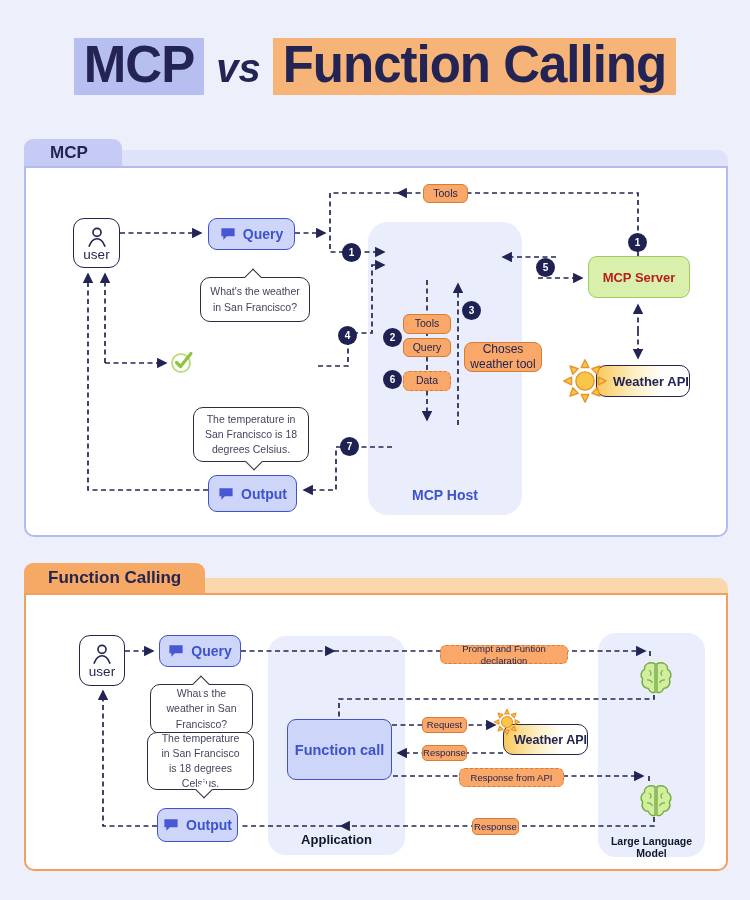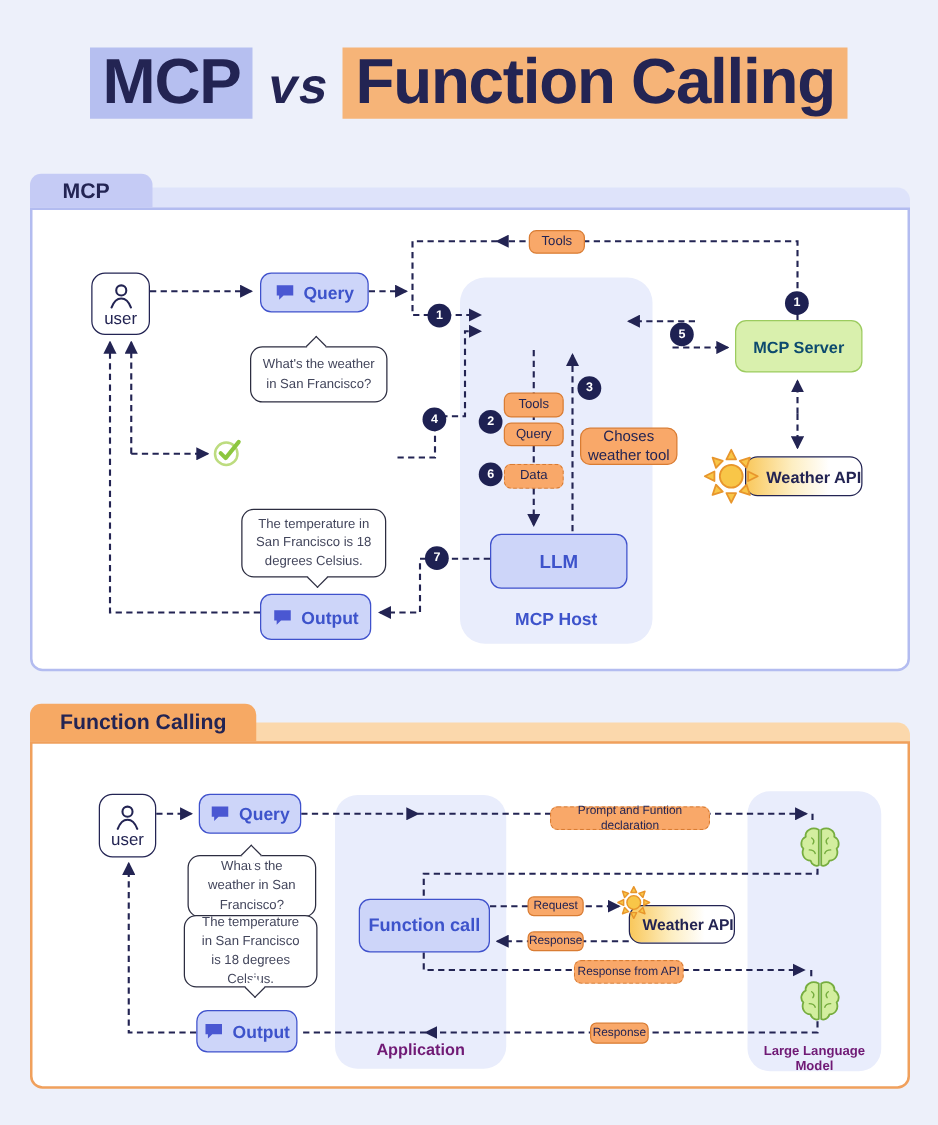--- a/index.html
+++ b/index.html
@@ -5,59 +5,59 @@
   * { box-sizing: border-box; margin: 0; padding: 0; }
   html,body { background:#edf0fa; }
   body { font-family:"Liberation Sans", sans-serif; color:#232453; }
   #canvas { position:relative; width:750px; height:900px; background:#edf0fa; overflow:hidden; }
 
   
   .title { position:absolute; top:38px; left:0; width:750px; display:flex; justify-content:center; align-items:baseline; gap:12px; }
   .title .hl { font-size:51px; font-weight:700; letter-spacing:-1px; padding:1px 10px 5px 10px; line-height:1; }
   .hl-mcp { background:#b6bff0; }
   .hl-fc  { background:#f6b478; }
-  .title .vs { font-family:Liberation Mono, monospace; font-style:italic; font-size:40px; font-weight:700; }
+  .title .vs { font-family:Liberation Sans, sans-serif; font-style:italic; font-size:40px; font-weight:700; }
 
   
   .panel-tab  { position:absolute; display:flex; align-items:center; font-size:17px; font-weight:700; border-radius:9px 9px 0 0; z-index:2; }
   .panel-band { position:absolute; border-radius:0 10px 0 0; z-index:1; }
   .panel-body { position:absolute; background:#ffffff; z-index:1; }
 
   .mcp-tab  { left:24px; top:139px; width:98px;  height:27px; background:#c5cbf5; padding-left:26px; }
   .mcp-band { left:24px; top:150px; width:704px; height:17px; background:#dee3fa; }
   .mcp-body { left:24px; top:166px; width:704px; height:371px; border:2px solid #b3bcf0; border-radius:0 0 10px 10px; }
 
   .fc-tab  { left:24px; top:563px; width:181px; height:30px; background:#f6a964; padding-left:24px; }
   .fc-band { left:24px; top:578px; width:704px; height:16px; background:#fbd8ac; }
   .fc-body { left:24px; top:593px; width:704px; height:278px; border:2px solid #f0a05c; border-radius:0 0 10px 10px; }
 
   .soft { position:absolute; background:#e9edfc; border-radius:20px; z-index:2; }
 
   
   .abs { position:absolute; z-index:10; }
   .box-blue { background:#cdd5f9; border:1.7px solid #3f51cc; border-radius:9px; color:#3d53cb;
               display:flex; align-items:center; justify-content:center; gap:7px; font-weight:700; }
-  .box-green { background:#d9f0ad; border:1.5px solid #9ccb5f; border-radius:9px; color:#0c4a6e;
+  .box-green { background:#d9f0ad; border:1.5px solid #9ccb5f; border-radius:9px; color:#b91c1c;
                display:flex; align-items:center; justify-content:center; font-weight:700; }
   .box-orange { background:#f9a869; border:1.3px solid #d97c33; border-radius:6px; color:#232453;
                 display:flex; align-items:center; justify-content:center; text-align:center; line-height:1.25; }
   .box-orange.dashed { border-style:dashed; }
   .bubble { background:#fff; border:1.6px solid #2c2d40; border-radius:10px; color:#43465c;
             font-size:10.5px; line-height:1.45; display:flex; align-items:center; justify-content:center;
             text-align:center; padding:5px 9px; }
   .tail { position:absolute; width:12px; height:12px; background:#fff; transform:rotate(45deg); }
   .tail-top    { top:-7px;    border-left:1.6px solid #2c2d40; border-top:1.6px solid #2c2d40; }
   .tail-bottom { bottom:-7px; border-right:1.6px solid #2c2d40; border-bottom:1.6px solid #2c2d40; }
   .user-box { background:#fff; border:1.7px solid #232453; border-radius:11px; display:flex; flex-direction:column;
               align-items:center; justify-content:center; font-size:13.5px; color:#232453; gap:0px; }
   .badge { position:absolute; z-index:12; width:19px; height:19px; border-radius:50%; background:#1e2152; color:#fff;
            font-size:10px; font-weight:700; display:flex; align-items:center; justify-content:center; }
   .weather { background:linear-gradient(90deg,#f9c85c 0%,#fdeec2 40%,#ffffff 72%); border:1.6px solid #232453;
              border-radius:10px; display:flex; align-items:center; justify-content:center; font-size:13px; font-weight:600; color:#232453; }
-  .soft-label { position:absolute; z-index:11; text-align:center; font-weight:700; color:#701a75; }
+  .soft-label { position:absolute; z-index:11; text-align:center; font-weight:700; color:#0f172a; }
   svg.layer { position:absolute; left:0; top:0; z-index:5; pointer-events:none; }
   .icon { display:inline-flex; flex:0 0 auto; }
 </style>
 </head>
 <body>
 
 <div id="canvas">
 
   <div class="title">
     <span class="hl hl-mcp">MCP</span>
@@ -162,23 +162,20 @@
     <span>Choses weather tool</span>
   </div>
 
   <div class="abs icon" style="left:170px;top:349px;z-index:11;">
     <svg width="26" height="26" viewBox="0 0 26 26">
         <circle cx="11" cy="14" r="9" fill="#fff" stroke="#bddc7f" stroke-width="2"></circle>
         <path d="M6.5 13.5 L10.5 17.5 L21 4.5" stroke="#8cc63e" stroke-width="3.2" fill="none" stroke-linecap="round" stroke-linejoin="round"></path>
       </svg>
   </div>
 
-  <div class="abs box-blue" style="left:392px;top:427px;width:110px;height:44px;font-size:15px;">
-    <span>LLM</span>
-  </div>
   <div class="soft-label" style="left:368px;top:487px;width:154px;font-size:14px;color:#3d53cb;">MCP Host</div>
 
   <div class="abs box-green" style="left:588px;top:256px;width:102px;height:42px;font-size:13px;font-weight:600;">
     <span>MCP Server</span>
   </div>
 
   <div class="abs weather" style="left:596px;top:365px;width:94px;height:32px;padding-left:16px;">
     <span>Weather API</span>
   </div>
   <div class="abs icon" style="left:560px;top:356px;z-index:11;">
@@ -241,21 +238,21 @@
 
   <div class="abs bubble" style="left:150px;top:684px;width:103px;height:50px;">
     <span class="tail tail-top" style="left:44px;"></span>
     <span>What's the weather in San Francisco?</span>
   </div>
 
   <div class="abs box-orange dashed" style="left:440px;top:645px;width:128px;height:19px;font-size:9.5px;">
     <span>Prompt and Funtion declaration</span>
   </div>
 
-  <div class="abs box-blue" style="left:287px;top:719px;width:105px;height:43px;font-size:14.5px;">
+  <div class="abs box-blue" style="left:287px;top:719px;width:105px;height:61px;font-size:14.5px;">
     <span>Function call</span>
   </div>
 
   <div class="abs box-orange" style="left:422px;top:717px;width:45px;height:16px;font-size:9.5px;border-radius:5px;">
     <span>Request</span>
   </div>
   <div class="abs box-orange" style="left:422px;top:745px;width:45px;height:16px;font-size:9.5px;border-radius:5px;">
     <span>Response</span>
   </div>
 
@@ -271,21 +268,21 @@
           <path d="M26 4 L30 12 L22 12 Z" transform="rotate(135 26 26)"></path>
         <path d="M26 4 L30 12 L22 12 Z" transform="rotate(180 26 26)"></path>
           <path d="M26 4 L30 12 L22 12 Z" transform="rotate(225 26 26)"></path>
         <path d="M26 4 L30 12 L22 12 Z" transform="rotate(270 26 26)"></path>
           <path d="M26 4 L30 12 L22 12 Z" transform="rotate(315 26 26)"></path>
         <circle cx="26" cy="26" r="9.5"></circle>
       </g>
     </svg>
   </div>
 
-  <div class="abs box-orange dashed" style="left:459px;top:768px;width:88px;height:19px;font-size:9.5px;">
+  <div class="abs box-orange dashed" style="left:459px;top:768px;width:105px;height:19px;font-size:9.5px;">
     <span>Response from API</span>
   </div>
 
   <div class="abs box-orange" style="left:472px;top:818px;width:47px;height:17px;font-size:9.5px;border-radius:5px;">
     <span>Response</span>
   </div>
 
   <div class="abs icon" style="left:636px;top:659px;z-index:10;">
     <svg width="40" height="38" viewBox="0 0 40 40">
       <g fill="#d3ee9f" stroke="#76ad3f" stroke-width="1.5" stroke-linejoin="round">

